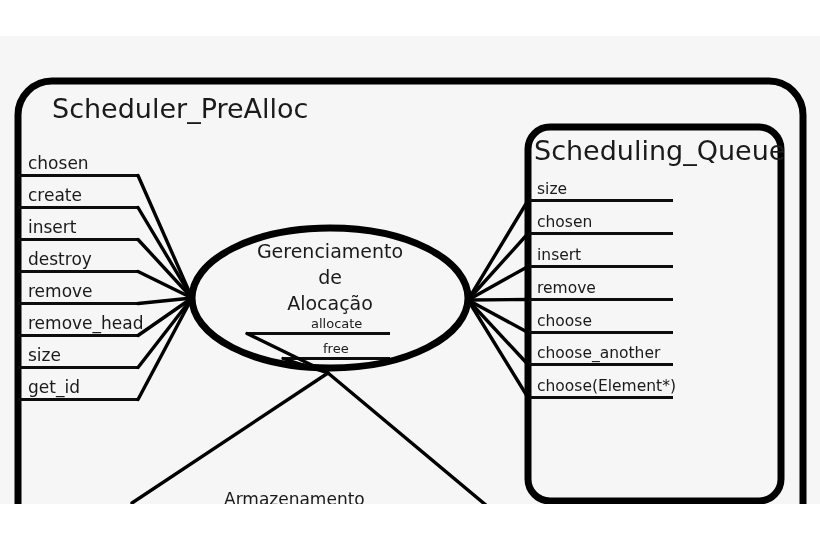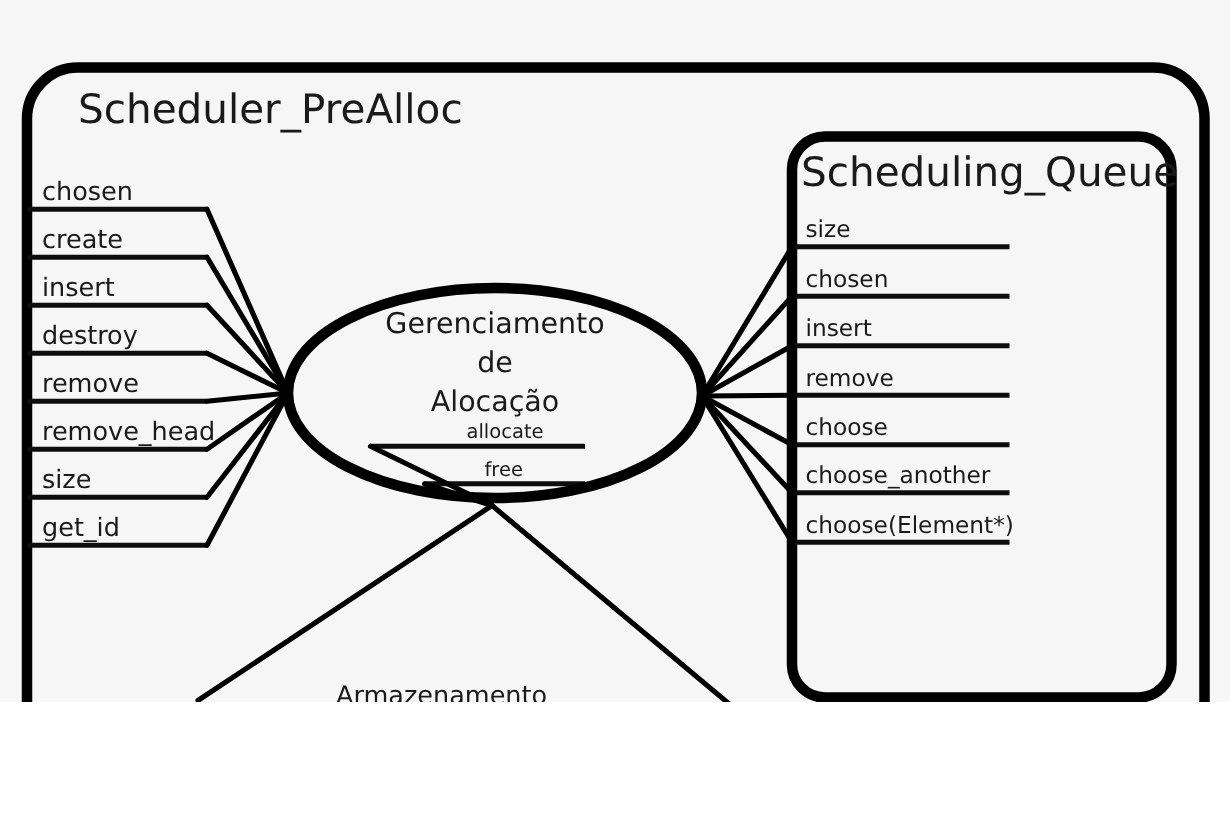--- a/index.html
+++ b/index.html
@@ -7,20 +7,21 @@
     padding: 0;
     background: #ffffff;
   }
   #canvas {
     position: relative;
     width: 820px;
     height: 468px;
     background: #f6f6f6;
     overflow: hidden;
     font-family: "DejaVu Sans", sans-serif;
+    margin-top: 36px;
   }
   svg.diagram {
     position: absolute;
     left: 0;
     top: 0;
     width: 820px;
     height: 550px;
   }
   .stroke-thick {
     fill: none;

